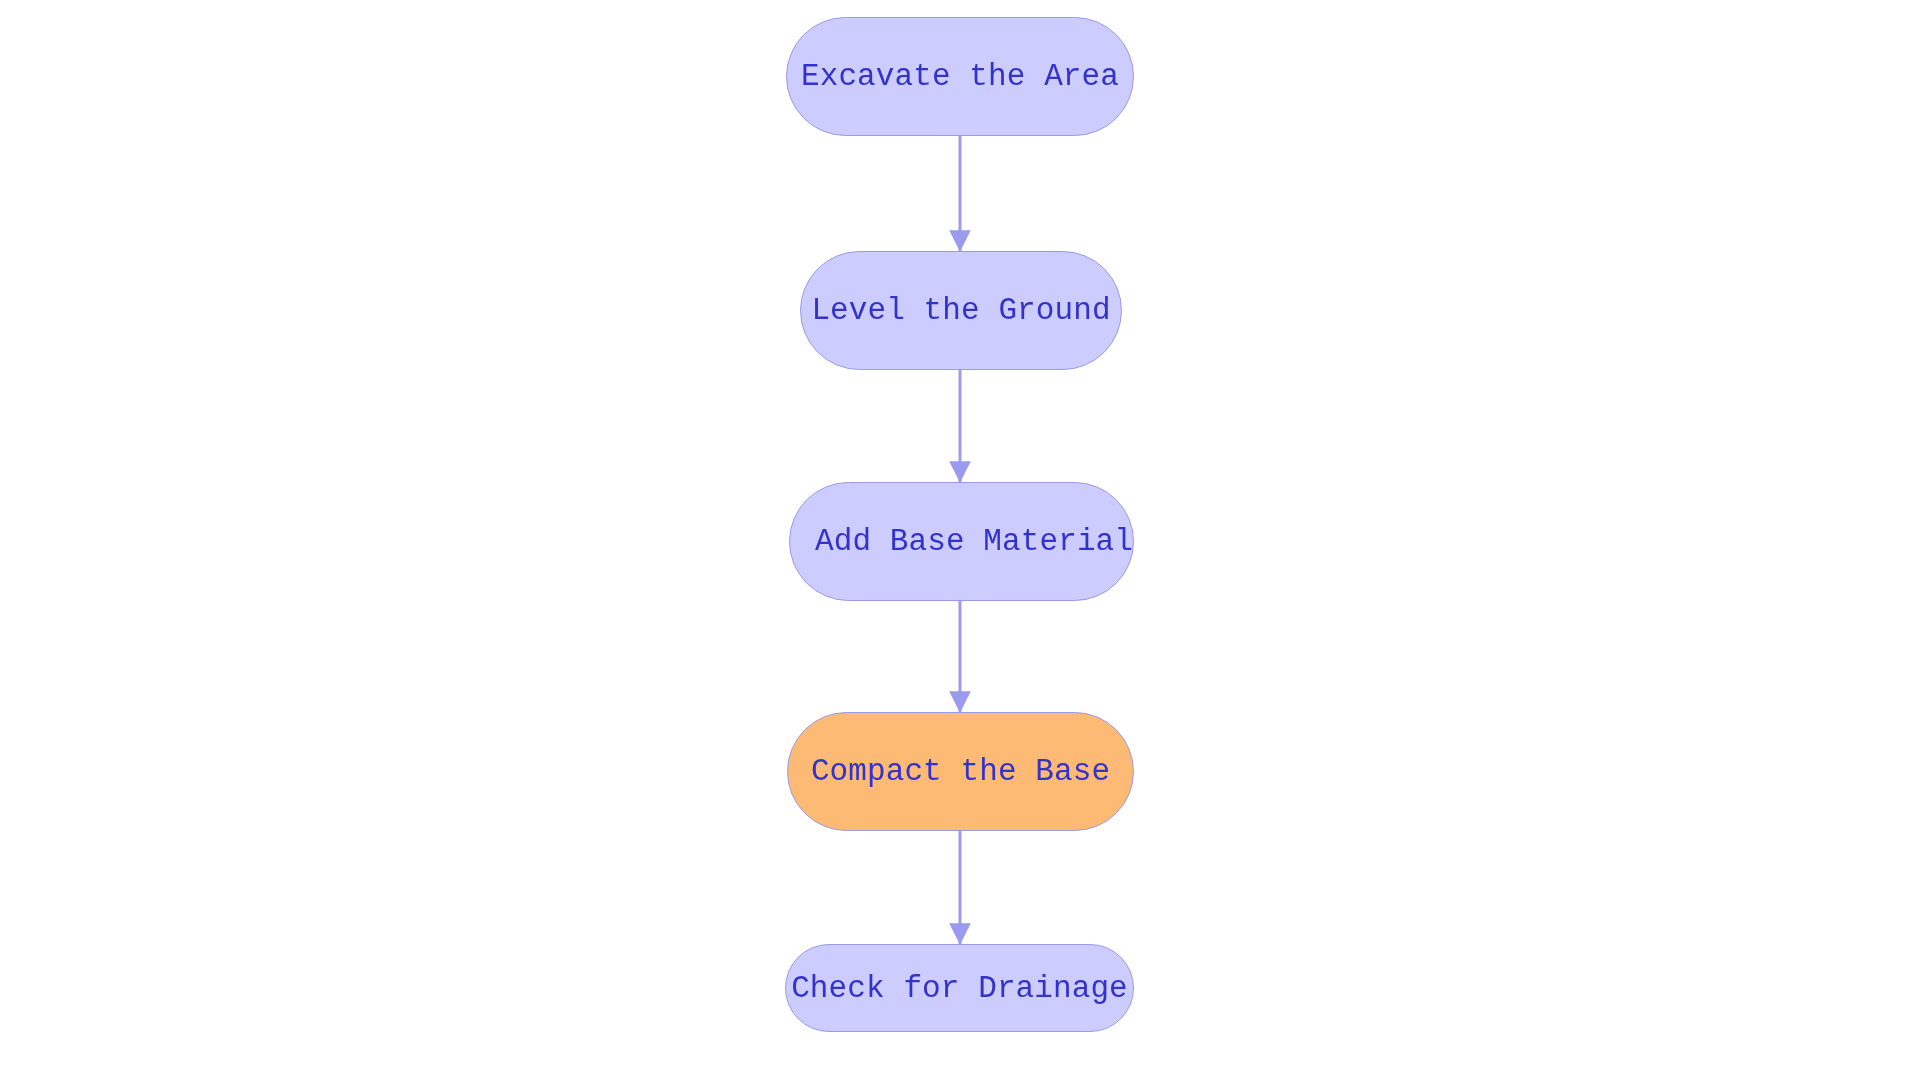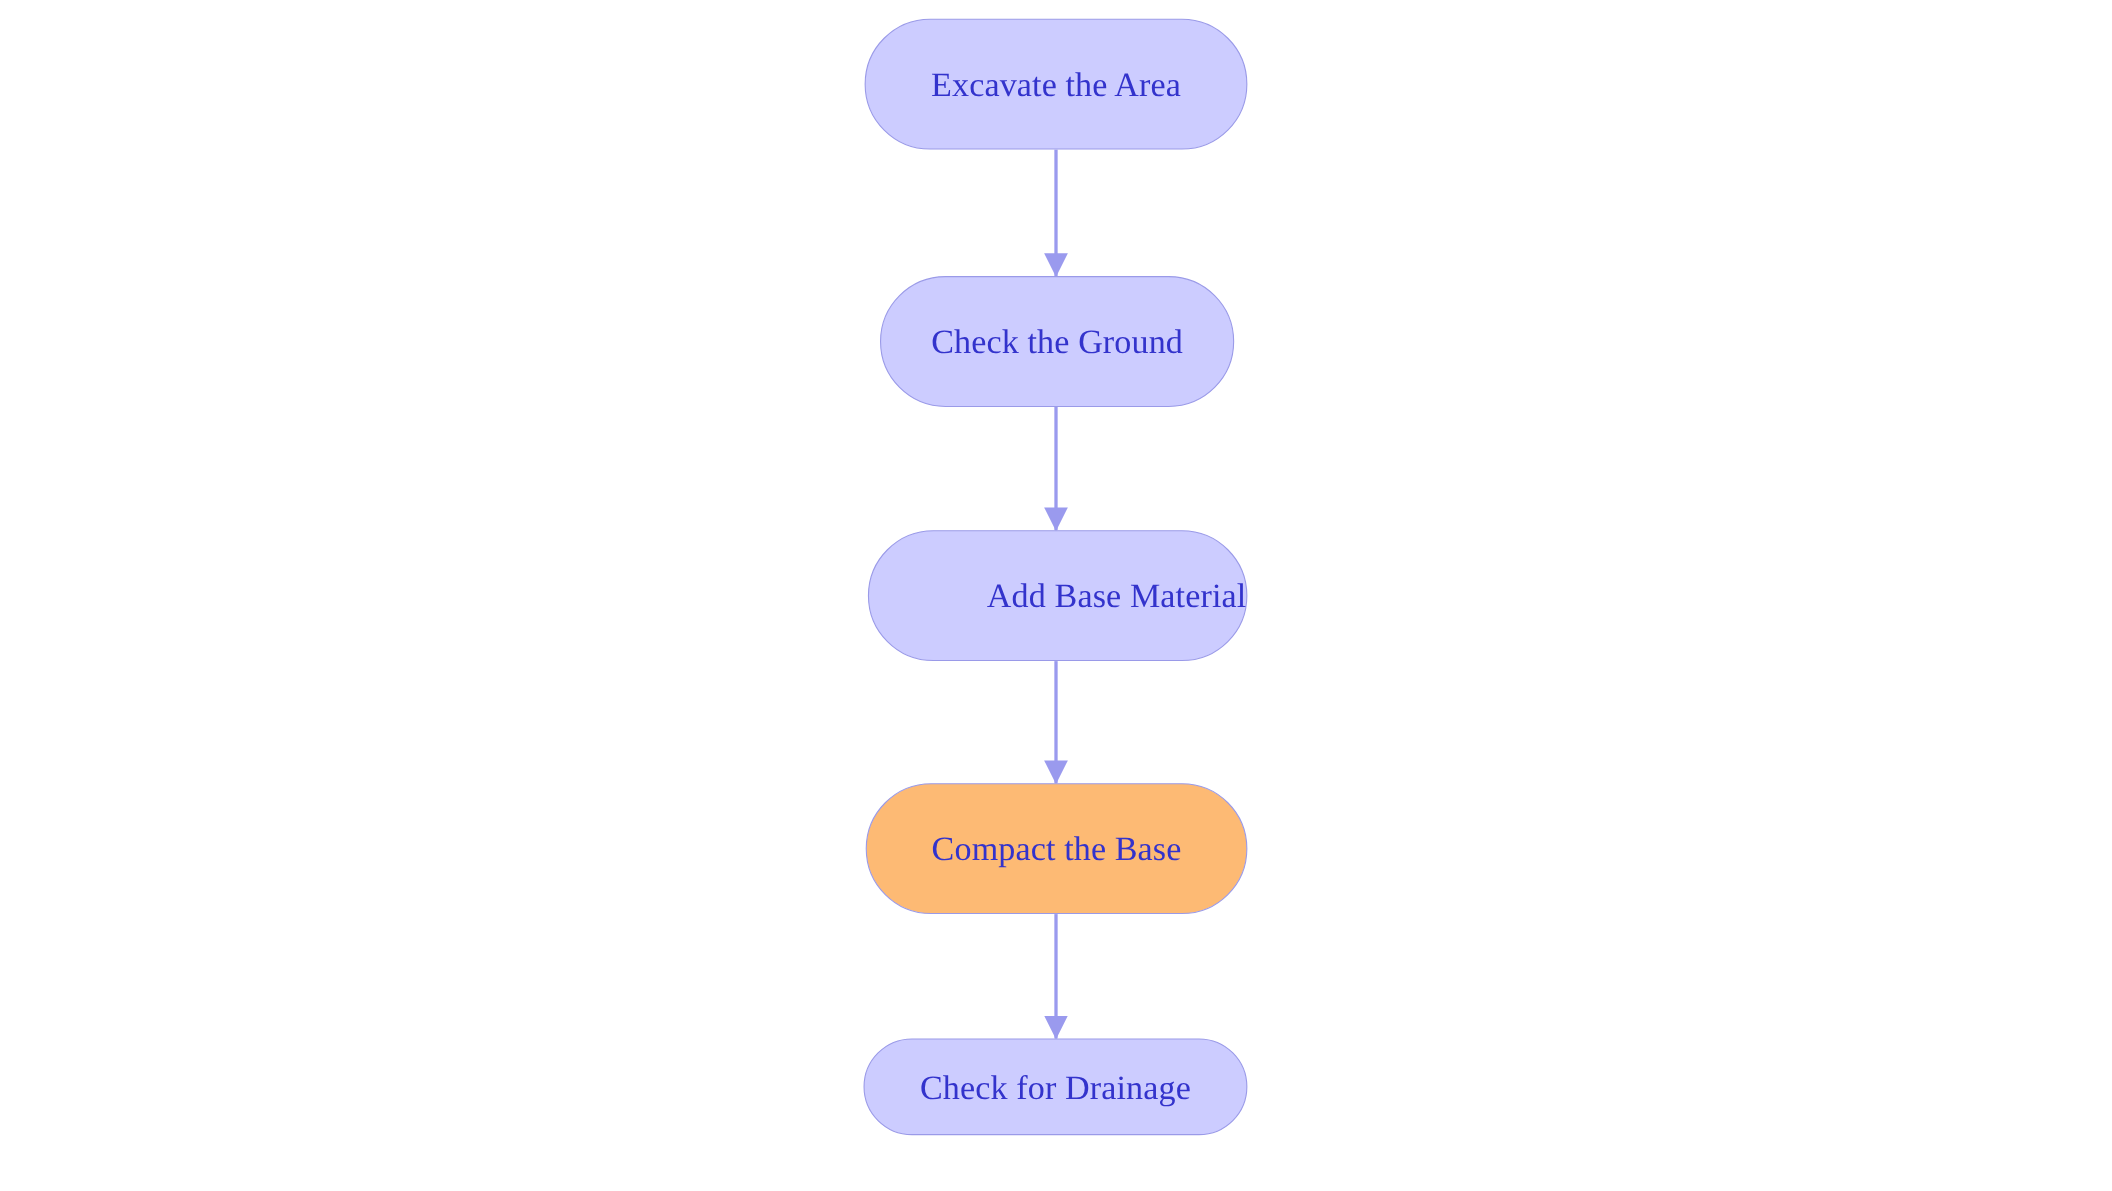--- a/index.html
+++ b/index.html
@@ -47,21 +47,21 @@
     display: flex;
     align-items: center;
     justify-content: center;
     border-radius: 9999px;          
     background: #ccccff;
     border: 1.6px solid #9a9ae8;
     cursor: pointer;
   }
 
   .flow-node-label {
-    font-family: Liberation Serif, serif;
+    font-family: Liberation Mono, monospace;
     font-size: 31px;
     line-height: 1;
     letter-spacing: 0.1px;
     color: #3333cc;
     white-space: nowrap;
     user-select: none;
   }
 </style>
 </head>
 <body>
@@ -81,21 +81,21 @@
         <line x1="960" y1="601" x2="960" y2="712" stroke="#9a9aee" stroke-width="3" marker-end="url(#arrowhead)"></line>
         <line x1="960" y1="831" x2="960" y2="944" stroke="#9a9aee" stroke-width="3" marker-end="url(#arrowhead)"></line>
       </g>
   </svg>
 
   <div id="node-layer">
       <div class="flow-node" style="left: 786px; top: 17px; width: 348px; height: 119px; background: rgb(204, 204, 255); border-color: rgb(154, 154, 232);">
         <span class="flow-node-label" style="color: rgb(51, 51, 204);">Excavate the Area</span>
       </div>
       <div class="flow-node" style="left: 800px; top: 251px; width: 322px; height: 119px; background: rgb(204, 204, 255); border-color: rgb(154, 154, 232);">
-        <span class="flow-node-label" style="color: rgb(51, 51, 204);">Check the Ground</span>
+        <span class="flow-node-label" style="color: rgb(51, 51, 204);">Level the Ground</span>
       </div>
       <div class="flow-node" style="left: 789px; top: 482px; width: 345px; height: 119px; background: rgb(204, 204, 255); border-color: rgb(154, 154, 232); justify-content: flex-end;">
         <span class="flow-node-label" style="color: rgb(51, 51, 204);">Add Base Material</span>
       </div>
       <div class="flow-node" style="left: 787px; top: 712px; width: 347px; height: 119px; background: #fdba74; border-color: rgb(154, 154, 232);">
         <span class="flow-node-label" style="color: rgb(51, 51, 204);">Compact the Base</span>
       </div>
       <div class="flow-node" style="left: 785px; top: 944px; width: 349px; height: 88px; background: rgb(204, 204, 255); border-color: rgb(154, 154, 232);">
         <span class="flow-node-label" style="color: rgb(51, 51, 204);">Check for Drainage</span>
       </div>

